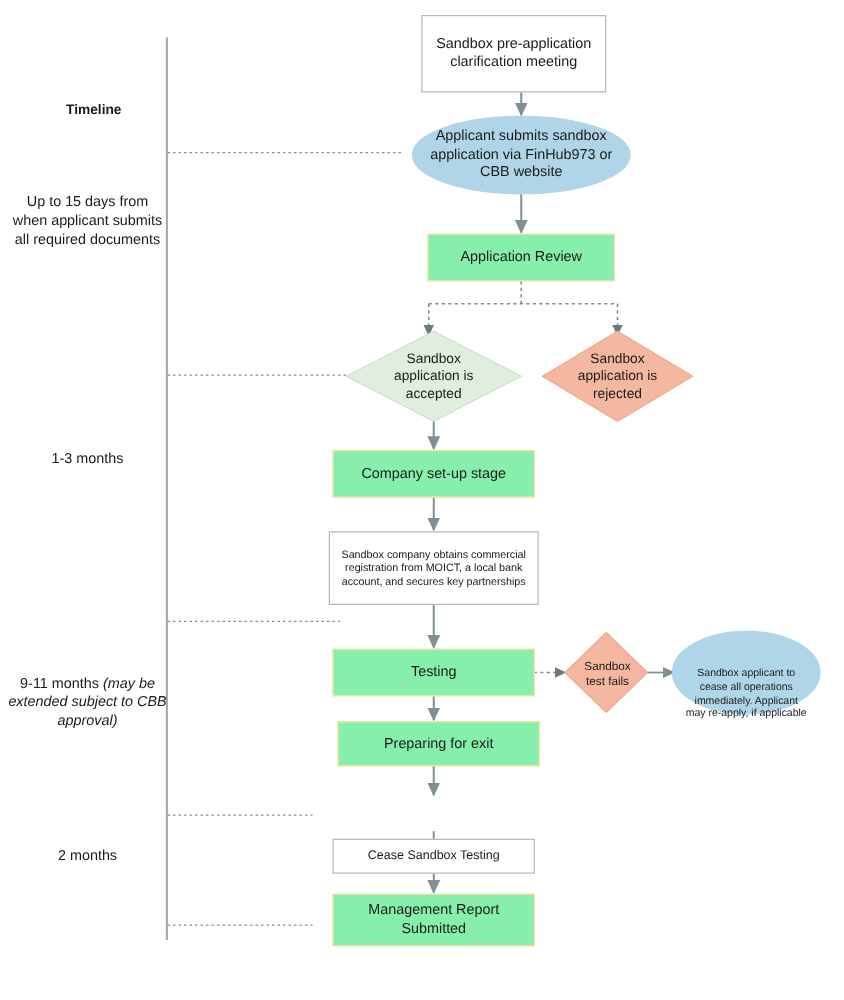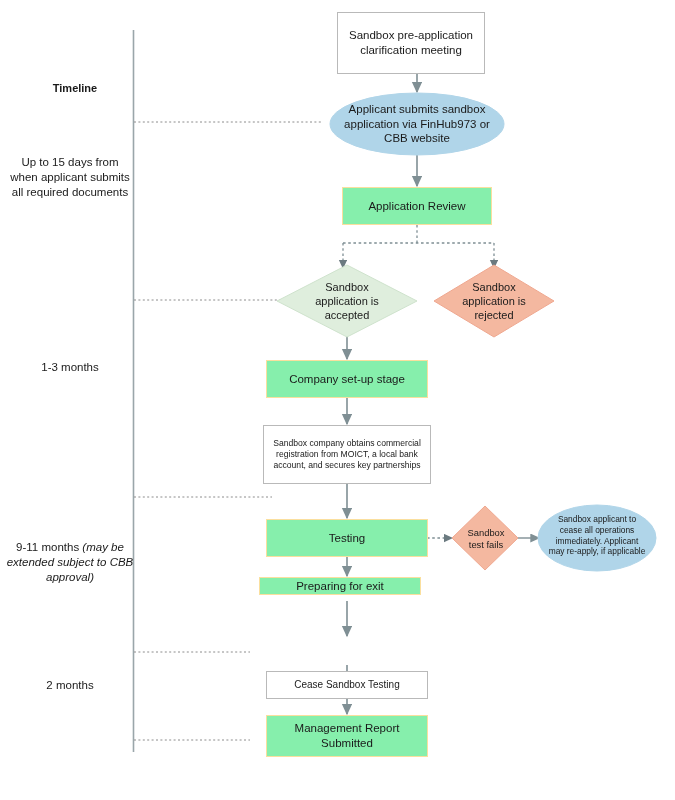--- a/index.html
+++ b/index.html
@@ -117,25 +117,25 @@
   </div>
 
   <div class="node box-yellow" style="left:266px;top:519px;width:162px;height:38px;font-size:11.5px;">
     <span>Testing</span>
   </div>
 
   <div class="node" style="left:455px;top:523px;width:62px;height:32px;font-size:9.4px;">
     <span>Sandbox test fails</span>
   </div>
 
-  <div class="node" style="left:542px;top:500px;width:110px;height:57px;font-size:8.4px;align-items:flex-end;">
+  <div class="node" style="left:542px;top:526px;width:110px;height:57px;font-size:8.4px;">
     <span>Sandbox applicant to cease all operations immediately. Applicant may re-apply, if applicable</span>
   </div>
 
-  <div class="node box-yellow" style="left:259px;top:577px;width:162px;height:18px;font-size:11.5px;">
+  <div class="node box-yellow" style="left:270px;top:577px;width:162px;height:36px;font-size:11.5px;">
     <span>Preparing for exit</span>
   </div>
 
   <div class="node box-plain" style="left:266px;top:637px;width:162px;height:28px;font-size:10px;margin-top:34px;">
     <span>Cease Sandbox Testing</span>
   </div>
 
   <div class="node box-yellow" style="left:266px;top:715px;width:162px;height:42px;font-size:11.5px;">
     <span>Management Report Submitted</span>
   </div>

